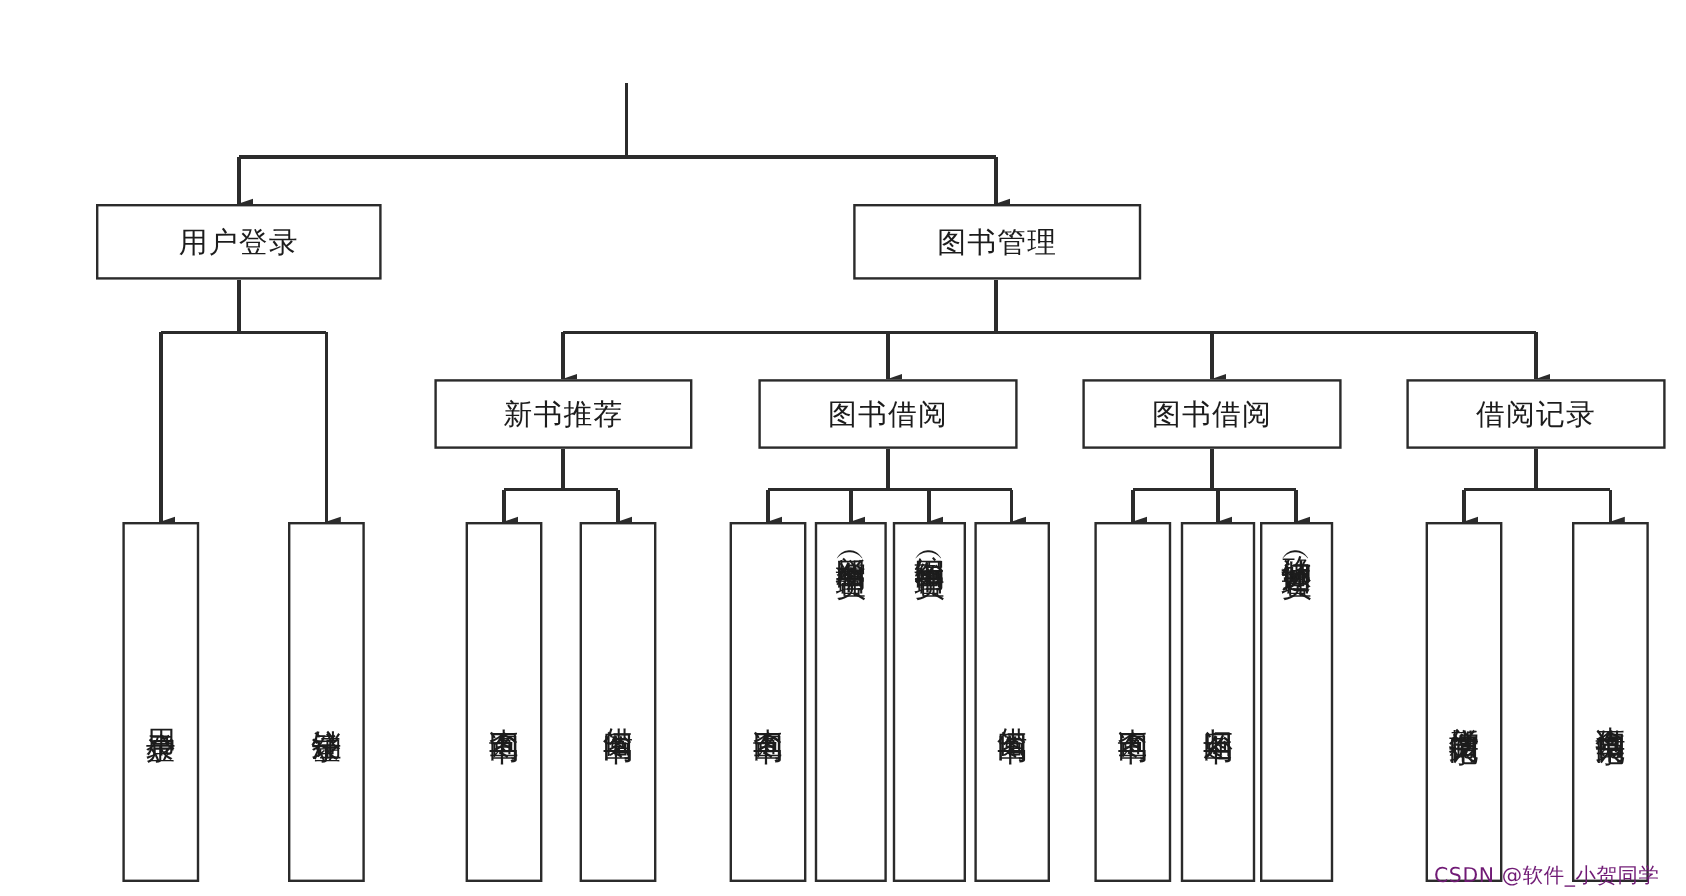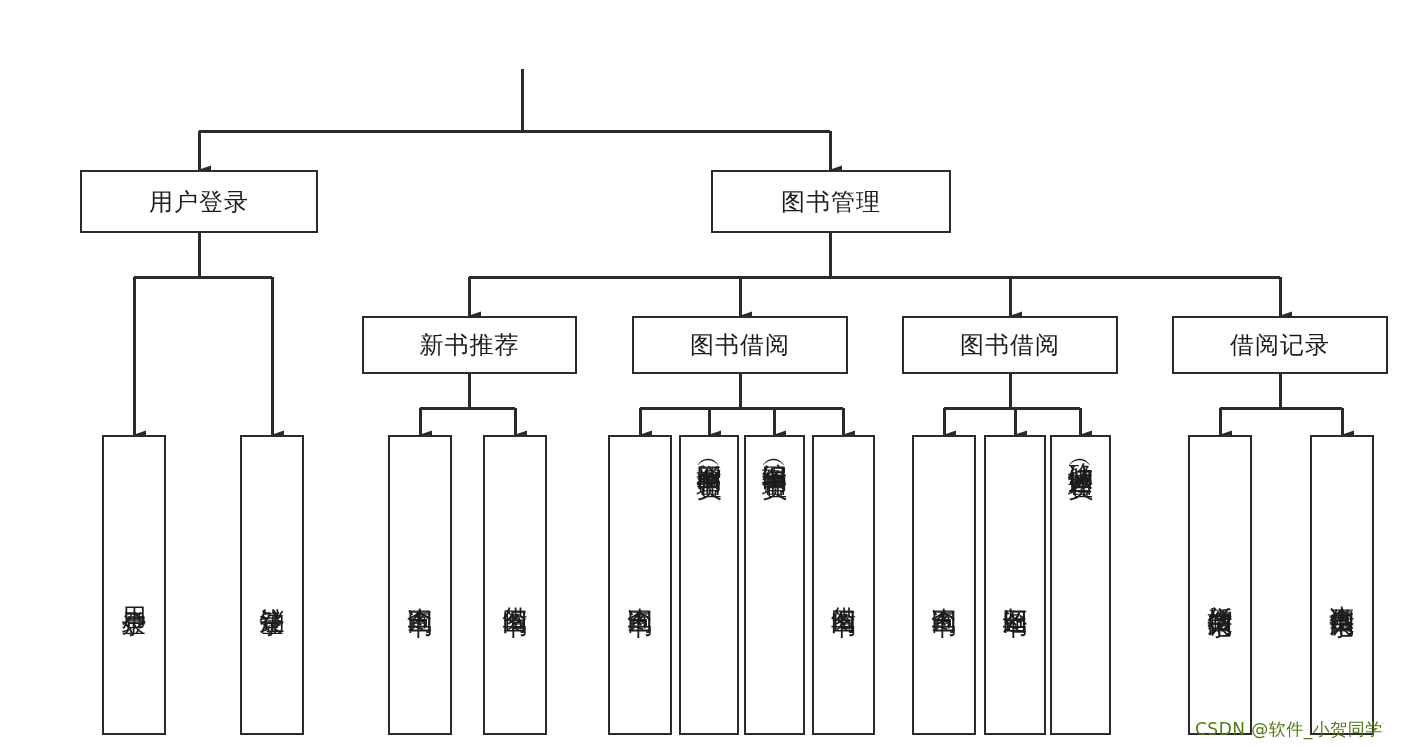--- a/index.html
+++ b/index.html
@@ -59,21 +59,21 @@
   }
   .leaf-mid .vtext {
     margin-top: 88px;
   }
   .leaf-top .vtext {
     margin-top: 2px;
   }
   .watermark {
     position: absolute;
     font-size: 17px;
-    color: #4d7c0f;
+    color: #701a75;
     white-space: nowrap;
     letter-spacing: 0.5px;
   }
 </style>
 </head>
 <body>
 
 <div id="canvas">
 
   <svg id="edges" viewBox="0 0 1405 747" width="1405" height="747">

